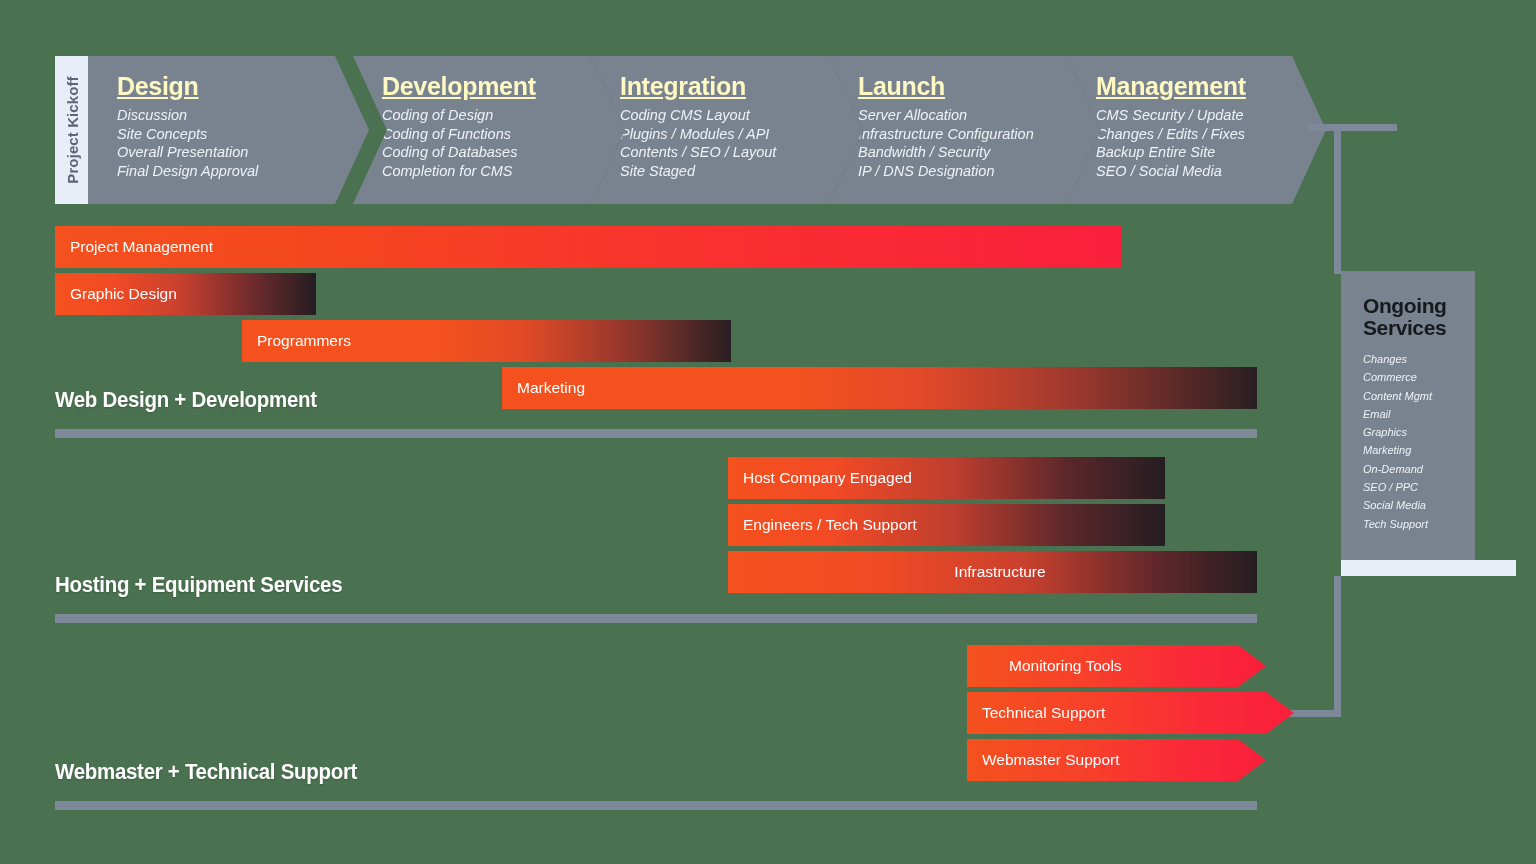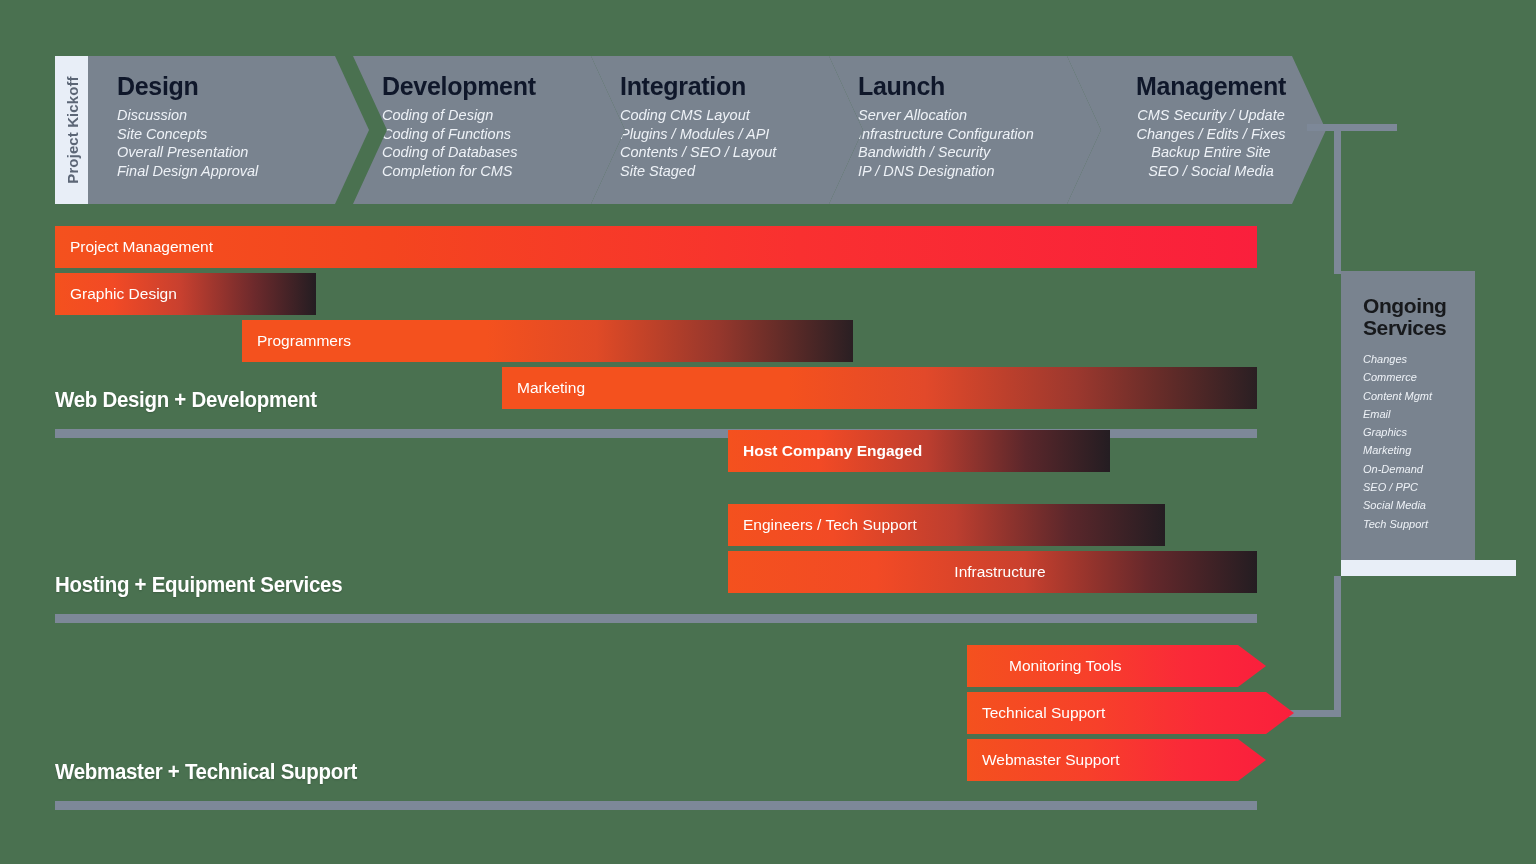--- a/index.html
+++ b/index.html
@@ -55,24 +55,25 @@
   }
   .phase.chev {
     clip-path: polygon(0 0, calc(100% - 34px) 0, 100% 50%, calc(100% - 34px) 100%, 0 100%, 34px 50%);
   }
   .phase.first {
     clip-path: polygon(0 0, calc(100% - 34px) 0, 100% 50%, calc(100% - 34px) 100%, 0 100%);
   }
   .phase-title {
     font-size: 25px;
     font-weight: bold;
-    color: #0f172a;
+    color: #fef9c3;
     letter-spacing: -0.3px;
     margin: 0 0 7px 0;
     line-height: 1;
+    text-decoration: underline;
   }
   .phase-item {
     font-size: 14.5px;
     font-style: italic;
     color: #eef2f7;
     line-height: 18.5px;
     white-space: nowrap;
   }
 
   
@@ -193,55 +194,55 @@
     </div>
 
     <div class="phase chev" style="left:774px; width:272px;">
       <div class="phase-title">Launch</div>
       <div class="phase-item">Server Allocation</div>
       <div class="phase-item">Infrastructure Configuration</div>
       <div class="phase-item">Bandwidth / Security</div>
       <div class="phase-item">IP / DNS Designation</div>
     </div>
 
-    <div class="phase chev" style="left:1012px; width:259px;text-align:center;">
+    <div class="phase chev" style="left:1012px; width:259px;">
       <div class="phase-title">Management</div>
       <div class="phase-item">CMS Security / Update</div>
       <div class="phase-item">Changes / Edits / Fixes</div>
       <div class="phase-item">Backup Entire Site</div>
       <div class="phase-item">SEO / Social Media</div>
     </div>
   </div>
 
   <div class="conn" style="left:1307px; top:124px; width:90px; height:7px;"></div>
   <div class="conn" style="left:1334px; top:124px; width:7px; height:150px;"></div>
 
   <div class="conn" style="left:1334px; top:576px; width:7px; height:141px;"></div>
   <div class="conn" style="left:1289px; top:710px; width:52px; height:7px;"></div>
 
-  <div class="bar" style="left:55px; top:226px; width:1202px; background:linear-gradient(90deg,#f4511e 0%, #f4451f 28%, #f93030 62%, #fa1f3c 100%);">
+  <div class="bar" style="left:55px; top:226px; width:1066px; background:linear-gradient(90deg,#f4511e 0%, #f4451f 28%, #f93030 62%, #fa1f3c 100%);">
     <span class="bar-label">Project Management</span>
   </div>
 
   <div class="bar" style="left:55px; top:273px; width:261px; background:linear-gradient(90deg,#f4511e 0%, #f24a25 22%, #c8402f 48%, #6e2a2c 76%, #241d22 100%);">
     <span class="bar-label">Graphic Design</span>
   </div>
 
-  <div class="bar" style="left:242px; top:320px; width:611px; background:linear-gradient(90deg,#f4511e 0%, #f4511e 40%, #e04a26 58%, #96372c 78%, #2a1f23 100%);">
+  <div class="bar" style="left:242px; top:320px; width:489px; background:linear-gradient(90deg,#f4511e 0%, #f4511e 40%, #e04a26 58%, #96372c 78%, #2a1f23 100%);">
     <span class="bar-label">Programmers</span>
   </div>
 
   <div class="bar" style="left:502px; top:367px; width:755px; background:linear-gradient(90deg,#f4511e 0%, #f4511e 38%, #e2492a 56%, #9c382e 76%, #2a1f23 100%);">
     <span class="bar-label">Marketing</span>
   </div>
 
   <div class="group-label" style="left:55px; top:387px;">Web Design + Development</div>
   <div class="group-rule" style="top:429px;"></div>
 
-  <div class="bar" style="left:728px; top:430px; width:382px; background:linear-gradient(90deg,#f4511e 0%, #f24a25 24%, #bd3e2f 52%, #5b272b 78%, #241d22 100%);font-weight:bold;">
+  <div class="bar" style="left:728px; top:457px; width:437px; background:linear-gradient(90deg,#f4511e 0%, #f24a25 24%, #bd3e2f 52%, #5b272b 78%, #241d22 100%);">
     <span class="bar-label">Host Company Engaged</span>
   </div>
 
   <div class="bar" style="left:728px; top:504px; width:437px; background:linear-gradient(90deg,#f4511e 0%, #f24a25 24%, #bd3e2f 52%, #5b272b 78%, #241d22 100%);">
     <span class="bar-label">Engineers / Tech Support</span>
   </div>
 
   <div class="bar" style="left:728px; top:551px; width:529px; background:linear-gradient(90deg,#f4511e 0%, #f24a25 28%, #c9402e 56%, #64282b 80%, #241d22 100%);justify-content:center;">
     <span class="bar-label">Infrastructure</span>
   </div>

